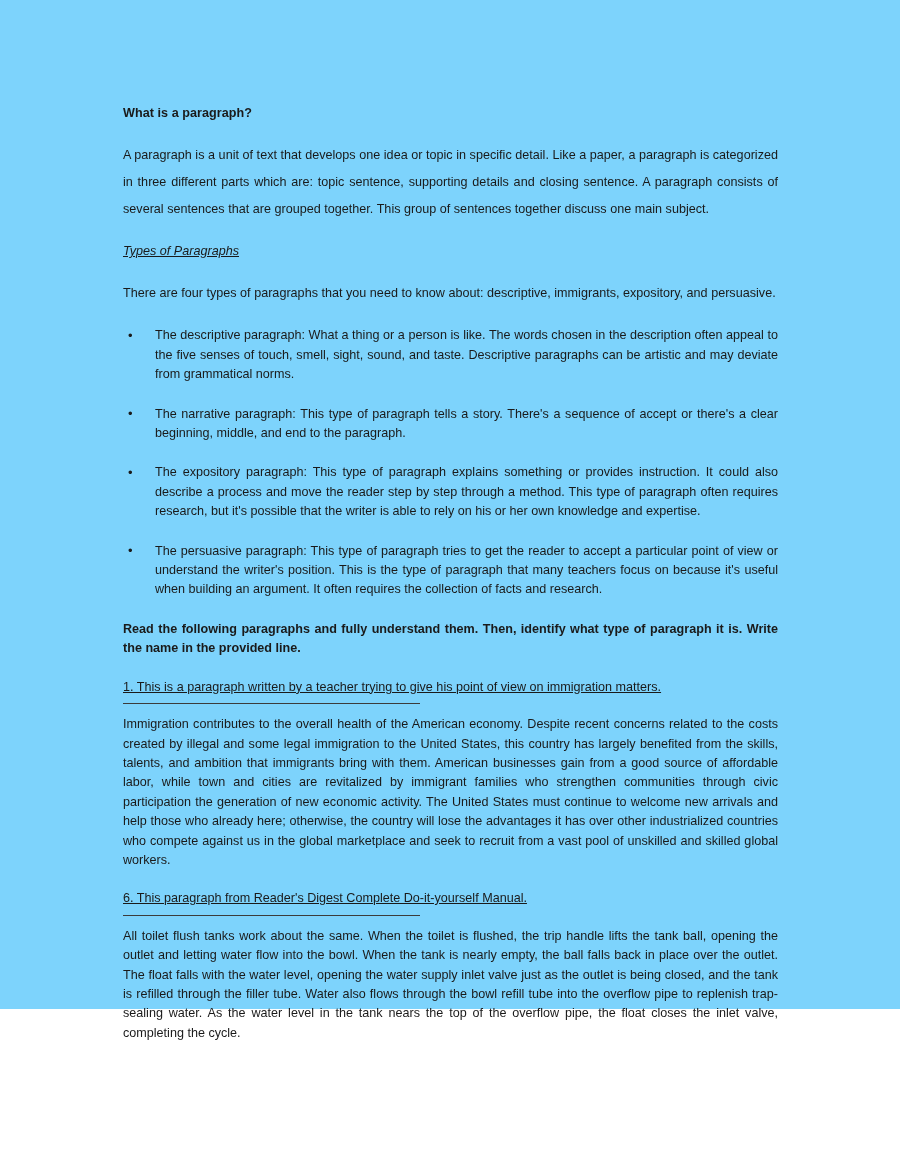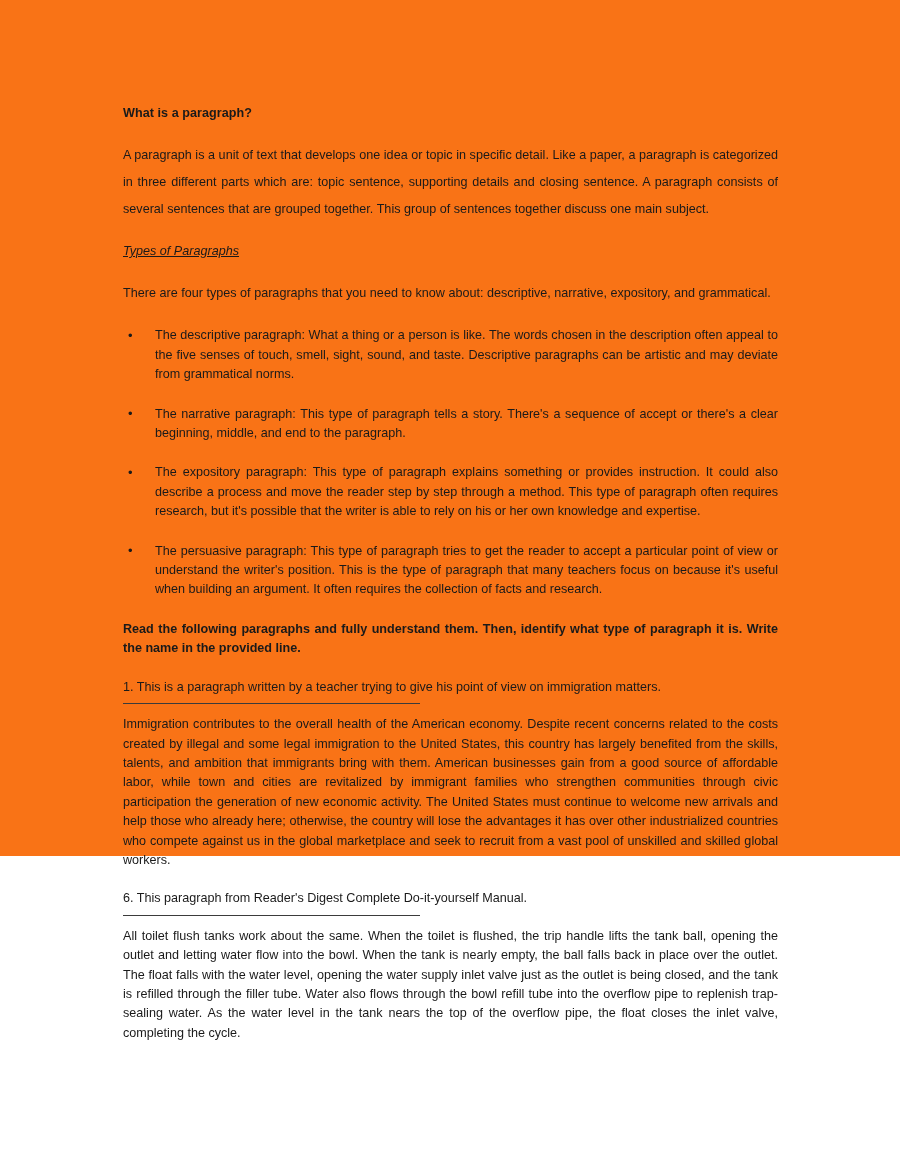--- a/index.html
+++ b/index.html
@@ -11,22 +11,22 @@
     width: 900px;
     height: 1165px;
     font-family: "Liberation Sans", sans-serif;
     color: #1a1a1a;
     -webkit-font-smoothing: antialiased;
   }
 
   .page {
     position: relative;
     width: 900px;
-    height: 856px;
-    background: #f97316;
+    height: 1009px;
+    background: #7dd3fc;
     box-sizing: border-box;
     padding: 104px 122px 0 123px;
   }
 
   .doc-title {
     font-size: 12.6px;
     font-weight: bold;
     line-height: 19px;
     margin: 0 0 19px 0;
     letter-spacing: 0.05px;
@@ -83,20 +83,21 @@
     margin: 0 0 19px 0;
     text-align: justify;
     text-justify: inter-word;
   }
 
   p.prompt-line {
     font-size: 12.6px;
     line-height: 19.4px;
     margin: 0 0 6px 0;
     text-align: left;
+    text-decoration: underline;
   }
 
   .answer-rule {
     width: 297px;
     height: 0;
     border: none;
     border-top: 1.6px solid #3b3b3b;
     margin: 0 0 2px 0;
     padding: 0;
   }
@@ -115,21 +116,21 @@
 <div class="page">
 
   <h1 class="doc-title">What is a paragraph?</h1>
 
   <p class="body-text">A paragraph is a unit of text that develops one idea or topic in specific detail. Like a paper, a paragraph is categorized in three different parts which are: topic sentence, supporting details and closing sentence.  A paragraph consists of several sentences that are grouped together.  This group of sentences together discuss one main subject.</p>
 
   <div class="section-heading">
     <span>Types of Paragraphs</span>
   </div>
 
-  <p class="body-text">There are four types of paragraphs that you need to know about: descriptive, narrative, expository, and grammatical.</p>
+  <p class="body-text">There are four types of paragraphs that you need to know about: descriptive, immigrants, expository, and persuasive.</p>
 
   <ul class="para-types">
     <li>
       <span class="bullet-glyph">•</span>
       <span>The descriptive paragraph: What a thing or a person is like. The words chosen in the description often appeal to the five senses of touch, smell, sight, sound, and taste. Descriptive paragraphs can be artistic and may deviate from grammatical norms.</span>
     </li>
     <li>
       <span class="bullet-glyph">•</span>
       <span>The narrative paragraph: This type of paragraph tells a story. There's a sequence of accept or there's a clear beginning, middle, and end to the paragraph.</span>
     </li>

